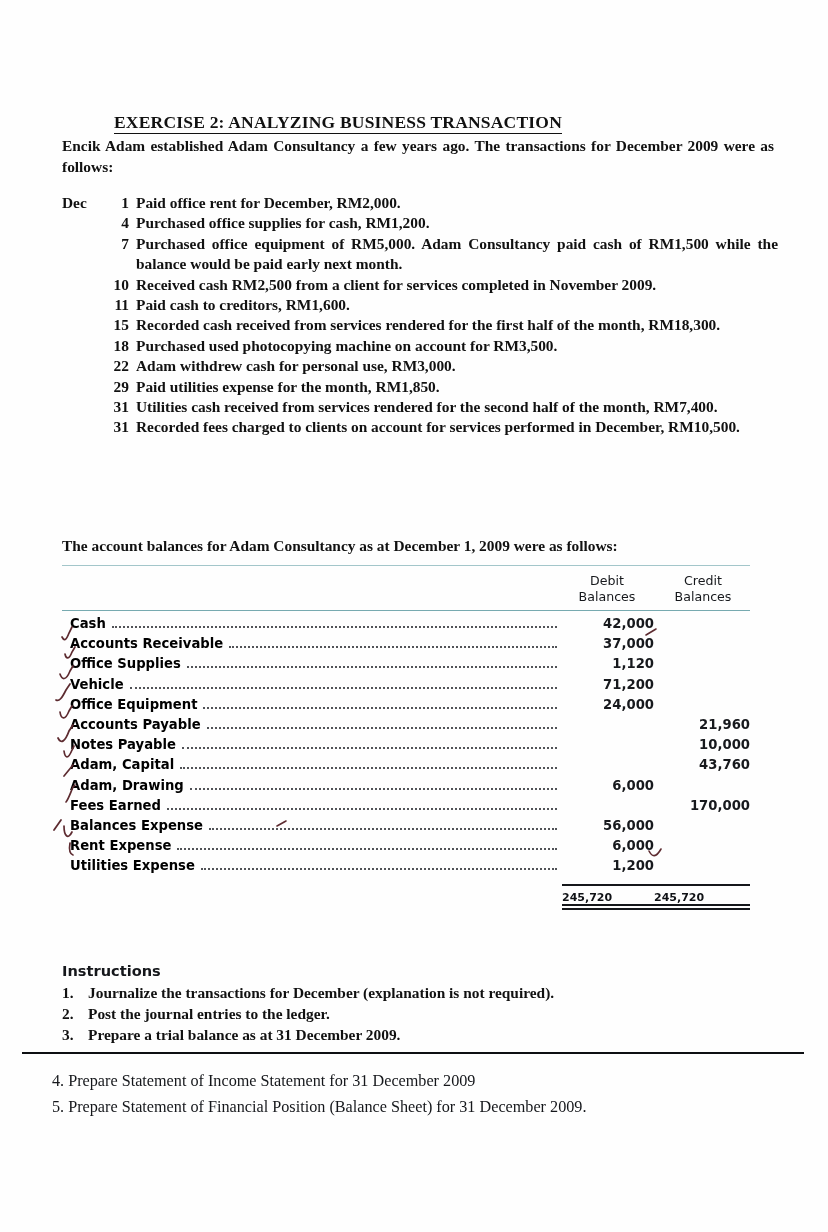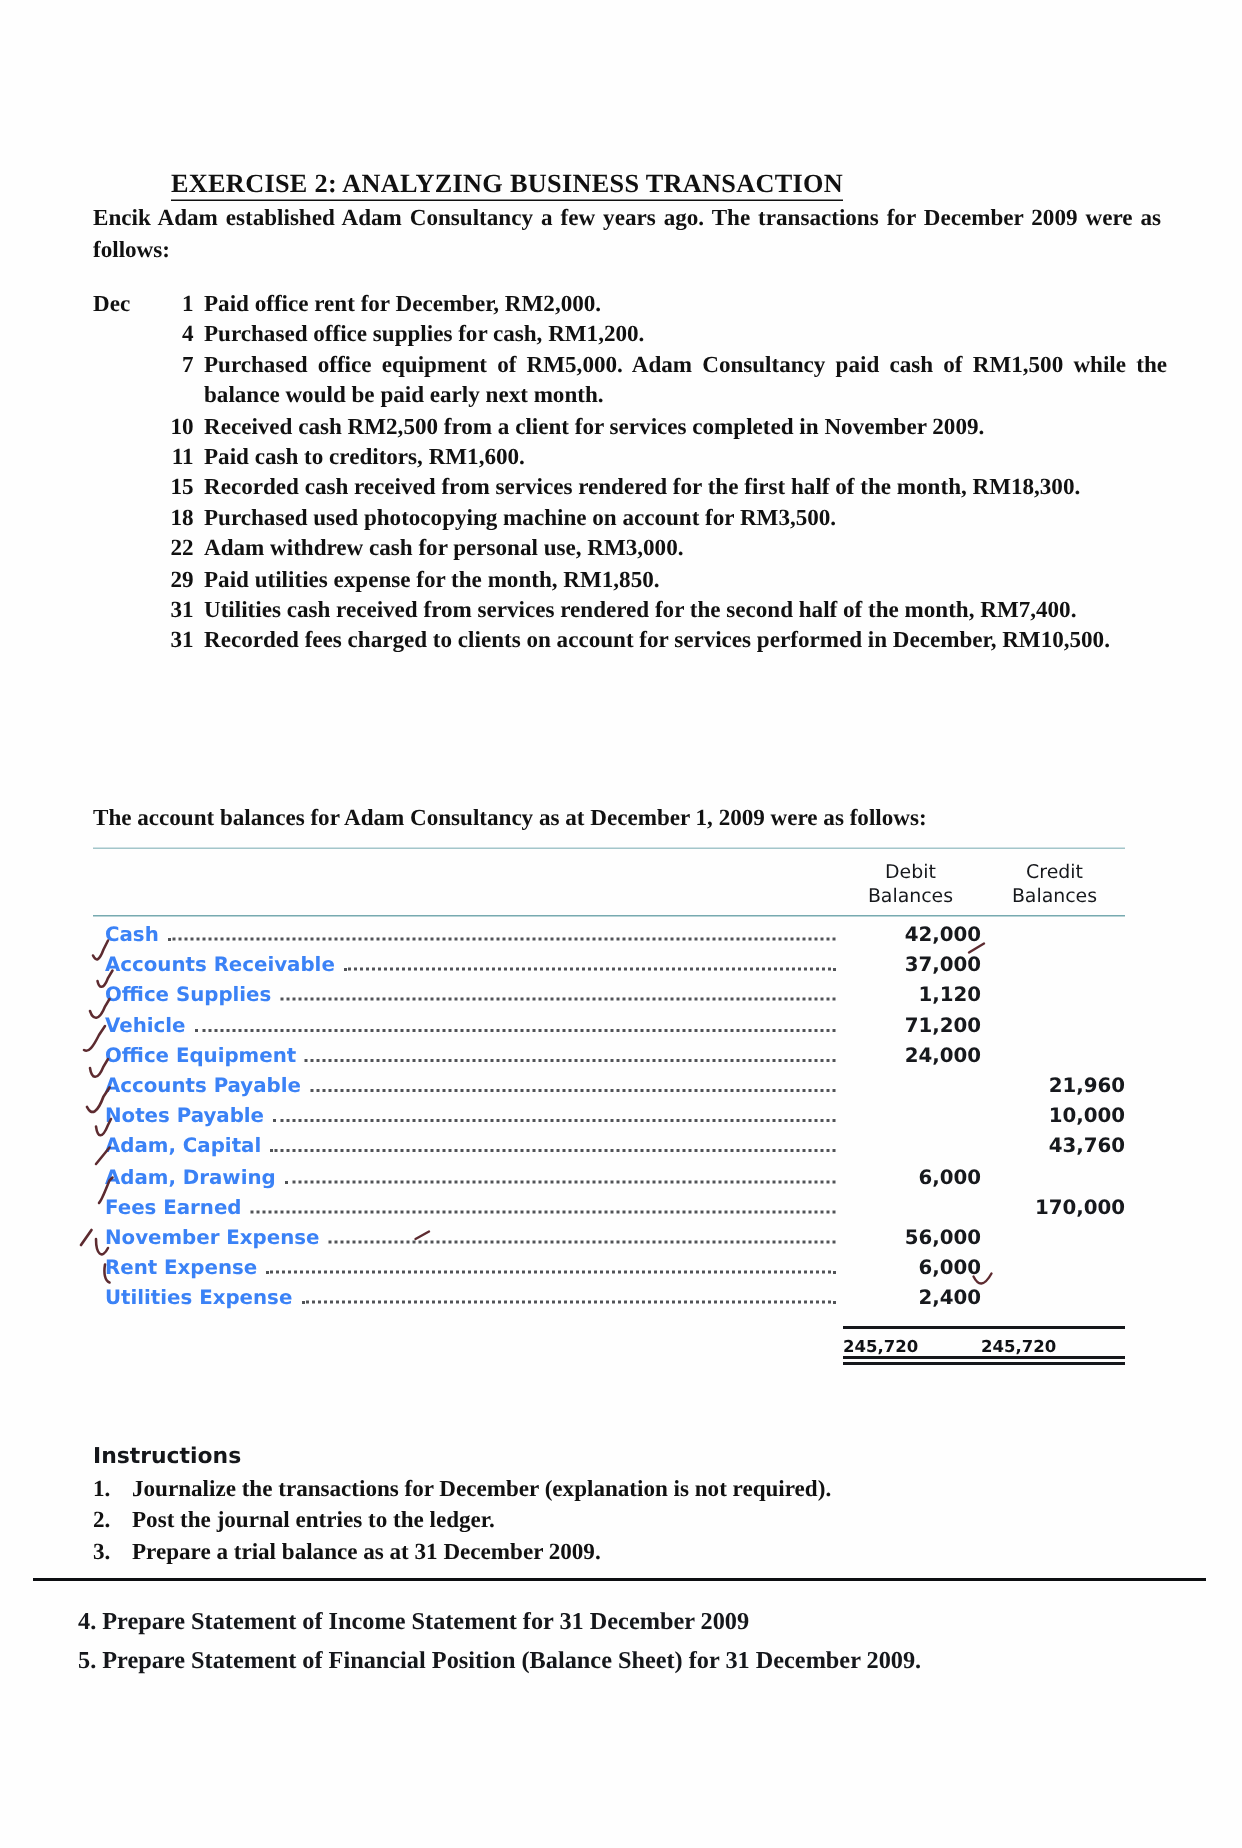--- a/index.html
+++ b/index.html
@@ -145,21 +145,21 @@
 
   .tb-row {
     display: flex;
     align-items: baseline;
     height: 20.2px;
     position: relative;
   }
   .tb-name {
     font-weight: bold;
     font-size: 13.2px;
-    color: #3b82f6;
+    color: #000000;
     white-space: nowrap;
     padding-left: 8px;
   }
   .tb-leader {
     flex: 1 1 auto;
     position: relative;
     height: 1px;
     margin: 0 5px 3px 6px;
     border-bottom: 2.1px dotted #3a3c40;
     opacity: .88;
@@ -249,21 +249,21 @@
   
   .appended {
     position: absolute;
     top: 1068px;
     left: 52px;
     width: 740px;
   }
   .app-row {
     font-size: 16.2px;
     line-height: 26px;
-    font-weight: bold;
+    font-weight: normal;
     color: #15171b;
   }
 </style>
 </head>
 <body>
 
 <div class="page">
 
   <div class="title">
     <span>EXERCISE 2: ANALYZING BUSINESS TRANSACTION</span>
@@ -392,35 +392,35 @@
           <div class="tb-debit">6,000</div>
           <div class="tb-credit"></div>
         </div>
         <div class="tb-row">
           <div class="tb-name">Fees Earned</div>
           <div class="tb-leader"></div>
           <div class="tb-debit"></div>
           <div class="tb-credit">170,000</div>
         </div>
         <div class="tb-row">
-          <div class="tb-name">November Expense</div>
+          <div class="tb-name">Balances Expense</div>
           <div class="tb-leader"></div>
           <div class="tb-debit">56,000</div>
           <div class="tb-credit"></div>
         </div>
         <div class="tb-row">
           <div class="tb-name">Rent Expense</div>
           <div class="tb-leader"></div>
           <div class="tb-debit">6,000</div>
           <div class="tb-credit"></div>
         </div>
         <div class="tb-row">
           <div class="tb-name">Utilities Expense</div>
           <div class="tb-leader"></div>
-          <div class="tb-debit">2,400</div>
+          <div class="tb-debit">1,200</div>
           <div class="tb-credit"></div>
         </div>
       </div>
 
     <div class="tb-total-row">
       <div class="total-cell debit">245,720</div>
       <div class="total-cell credit">245,720</div>
     </div>
   </div>
 

